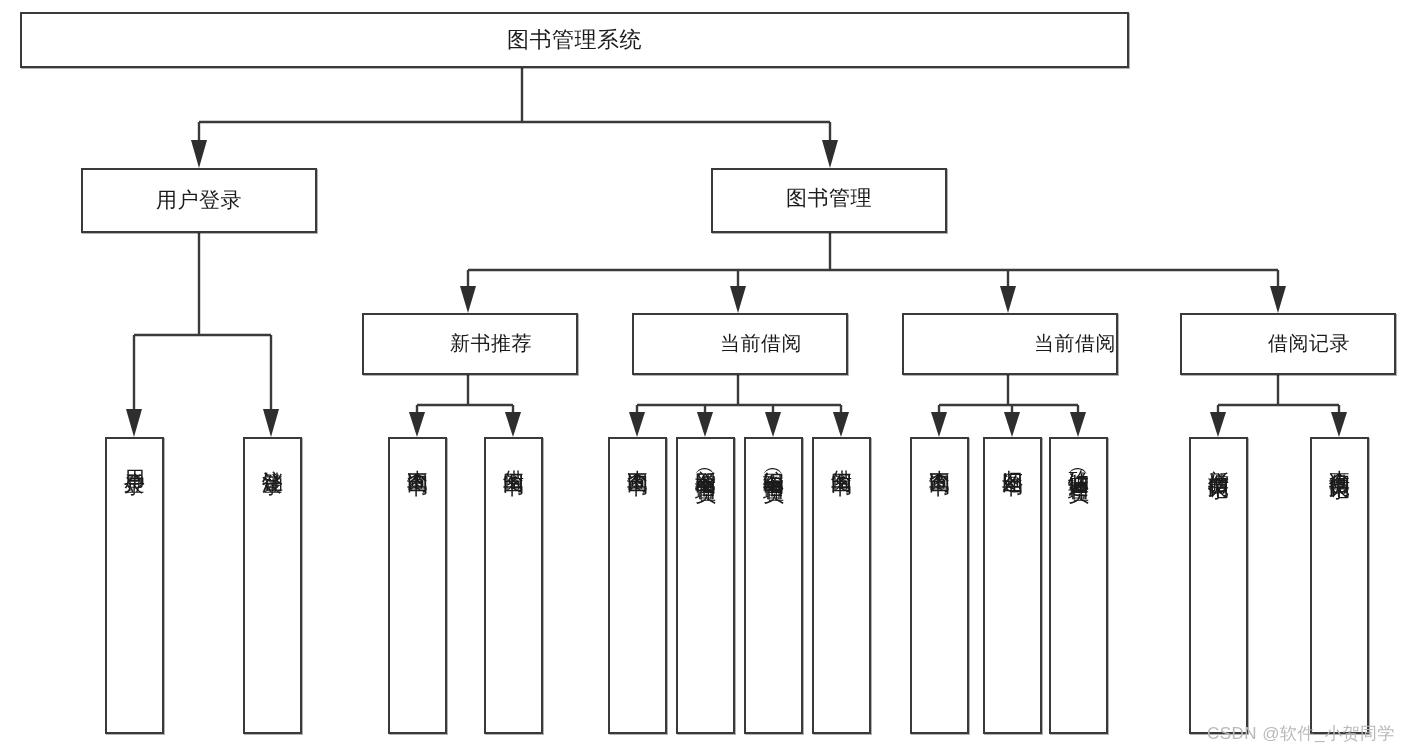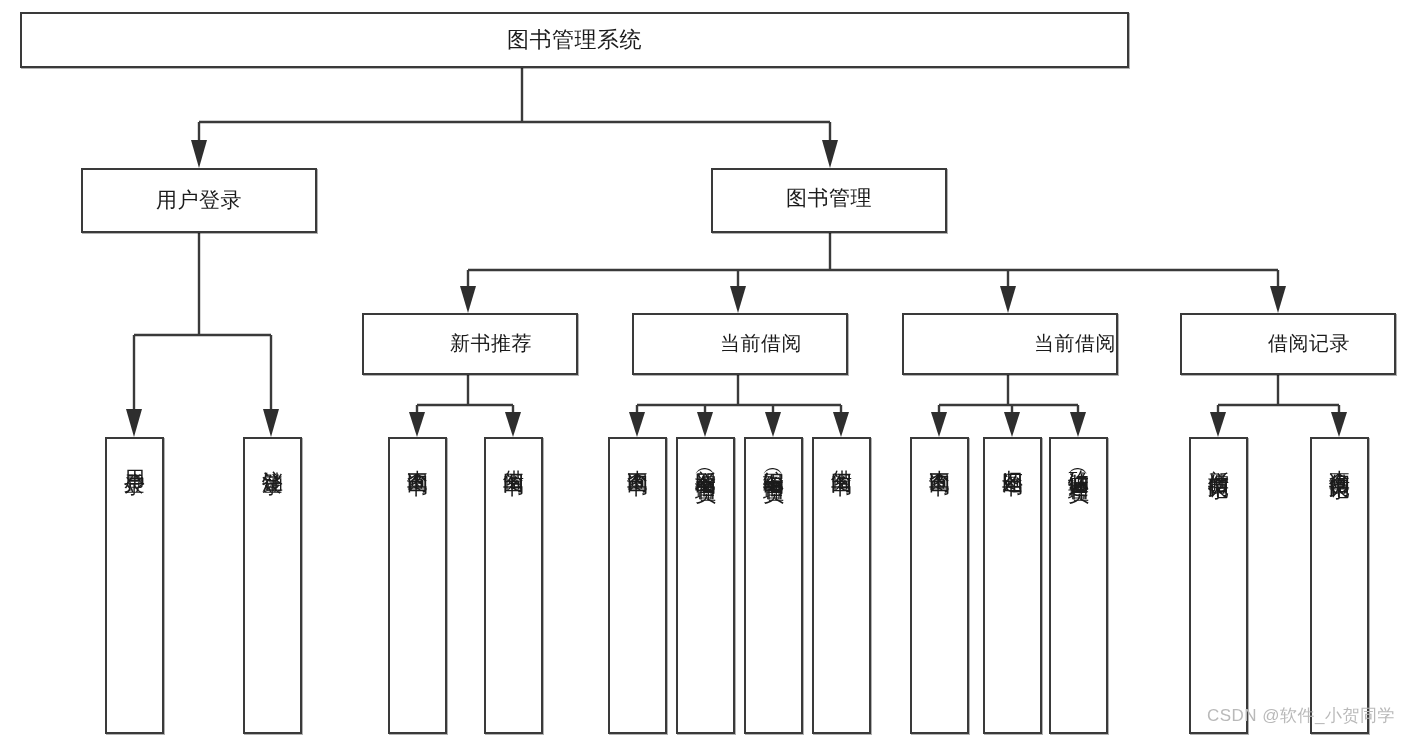--- a/index.html
+++ b/index.html
@@ -87,21 +87,21 @@
     stroke:#3a3a3a;
     stroke-width:2.4;
     fill:none;
   }
   #wires polygon{fill:#2e2e2e;}
 
   
   #watermark{
     position:absolute;
     right:10px;
-    bottom:20px;
+    bottom:2px;
     font-size:17px;
     color:#b9b9b9;
     letter-spacing:0.5px;
     white-space:nowrap;
   }
 </style>
 </head>
 <body>
 
 <div id="canvas">

